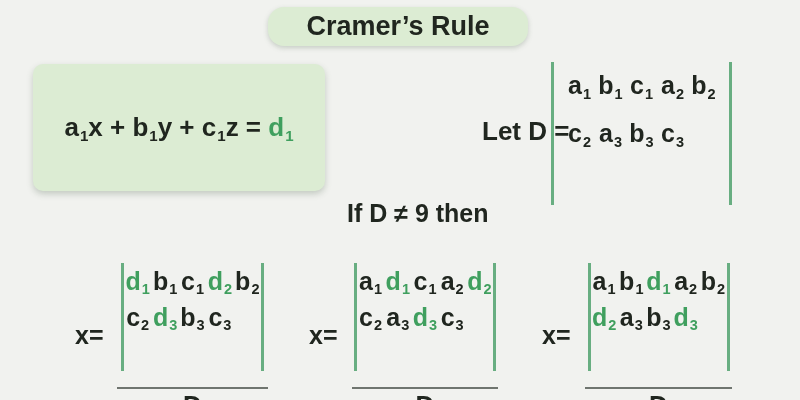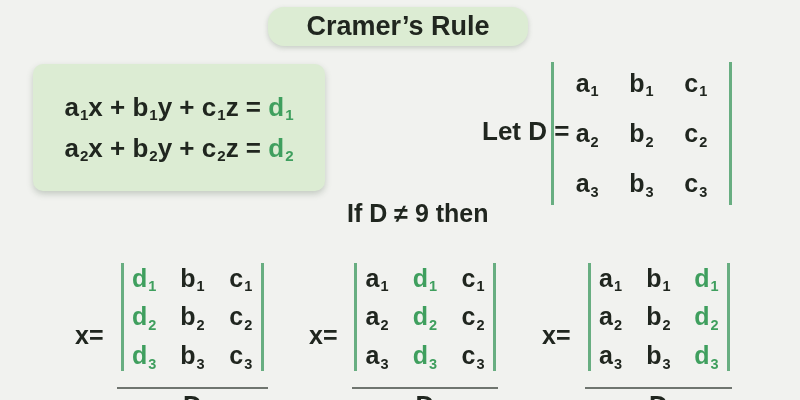--- a/index.html
+++ b/index.html
@@ -30,45 +30,44 @@
     font-size:26px; font-weight:600;
   }
   .eq-line { line-height:41px; white-space:pre; }
 
   .let-label { position:absolute; left:446px; top:116px; font-size:26px; font-weight:600;margin-left:36px; }
 
   .det {
     border-left:3px solid var(--bar, #68ae81);
     border-right:3px solid var(--bar, #68ae81);
     display:grid;
-    grid-template-columns:repeat(3,1fr);
+    grid-template-columns:repeat(5,1fr);
     grid-template-rows:repeat(3,1fr);
     align-items:center; justify-items:center;
-    font-size:25px; font-weight:600;gap:8px;
+    font-size:25px; font-weight:600;
   }
   .det-big { position:absolute; left:551px; top:62px; width:181px; height:143px; padding:0 10px; }
 
   .condition { position:absolute; left:347px; top:199px; font-size:25px; font-weight:600; }
 
   .frac-label { position:absolute; top:321px; font-size:25px; font-weight:600; }
   .frac-body  { position:absolute; top:247px; }
   .det-sm { height:108px; margin:16px auto; }
   .frac-line { border-top:2px solid var(--line, #6f756f); margin-top:2px; }
   .frac-den { text-align:center; font-size:26px; font-weight:600; margin-top:1px; }
 </style>
 </head>
 <body>
 
 <div class="title-badge">
   <span>Cramer’s Rule</span>
 </div>
 
 <div class="eq-panel">
   <div class="eq-line"><span>a</span><sub>1</sub><span>x + b</span><sub>1</sub><span>y + c</span><sub>1</sub><span>z = </span><span class="g">d</span><sub class="g">1</sub></div>
-  <div class="eq-line"><span>a</span><sub>2</sub><span>x + b</span><sub>2</sub><span>y + c</span><sub>2</sub><span>z = </span><span class="g">d</span><sub class="g">2</sub></div>
 </div>
 
 <div class="let-label">Let D =</div>
 
 <div class="det det-big">
   <span class="cell"><span>a</span><sub>1</sub></span>
   <span class="cell"><span>b</span><sub>1</sub></span>
   <span class="cell"><span>c</span><sub>1</sub></span>
   <span class="cell"><span>a</span><sub>2</sub></span>
   <span class="cell"><span>b</span><sub>2</sub></span>

